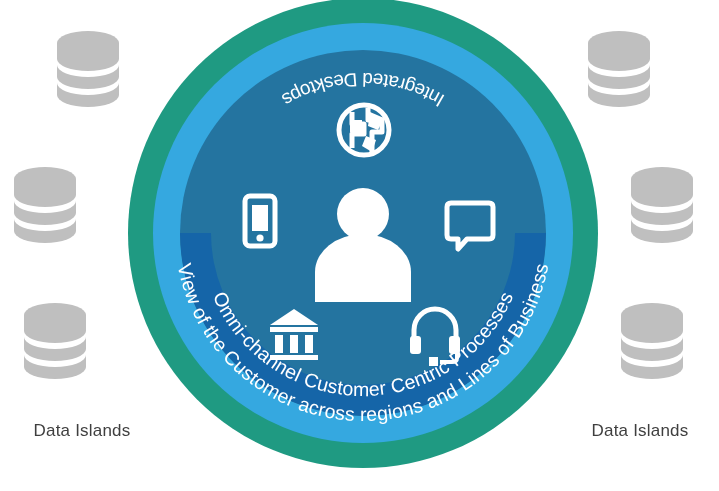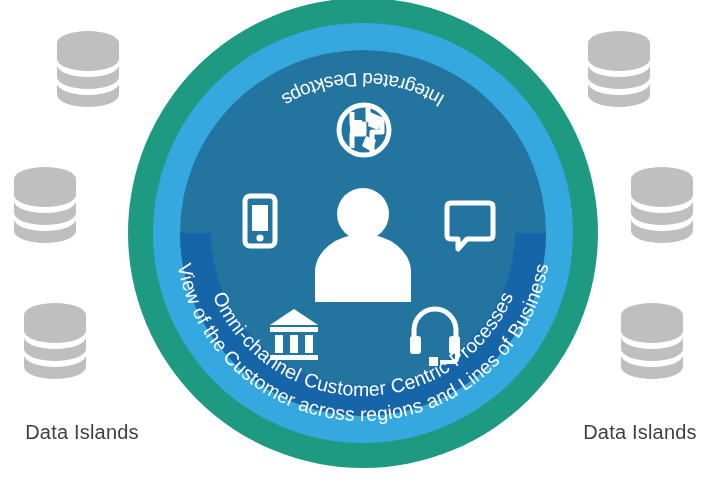--- a/index.html
+++ b/index.html
@@ -7,21 +7,21 @@
     width:719px;height:491px;
     background:#ffffff;
     font-family:"Liberation Sans", sans-serif;
     overflow:hidden;
     position:relative;
   }
   #stage{position:absolute;left:0;top:0;width:719px;height:491px;}
   svg.layer{position:absolute;left:0;top:0;width:719px;height:491px;overflow:visible;}
   .di-label{
     position:absolute;
-    font-size:20px;
+    font-size:17px;
     color:#3f3f3f;
     letter-spacing:.2px;
     white-space:nowrap;
   }
   .di-label.left{left:12px;top:421px;width:140px;text-align:center;}
   .di-label.right{left:570px;top:421px;width:140px;text-align:center;}
   .arc-text{
     font-family:"Liberation Sans", sans-serif;
     fill:#ffffff;
     font-size:19px;

